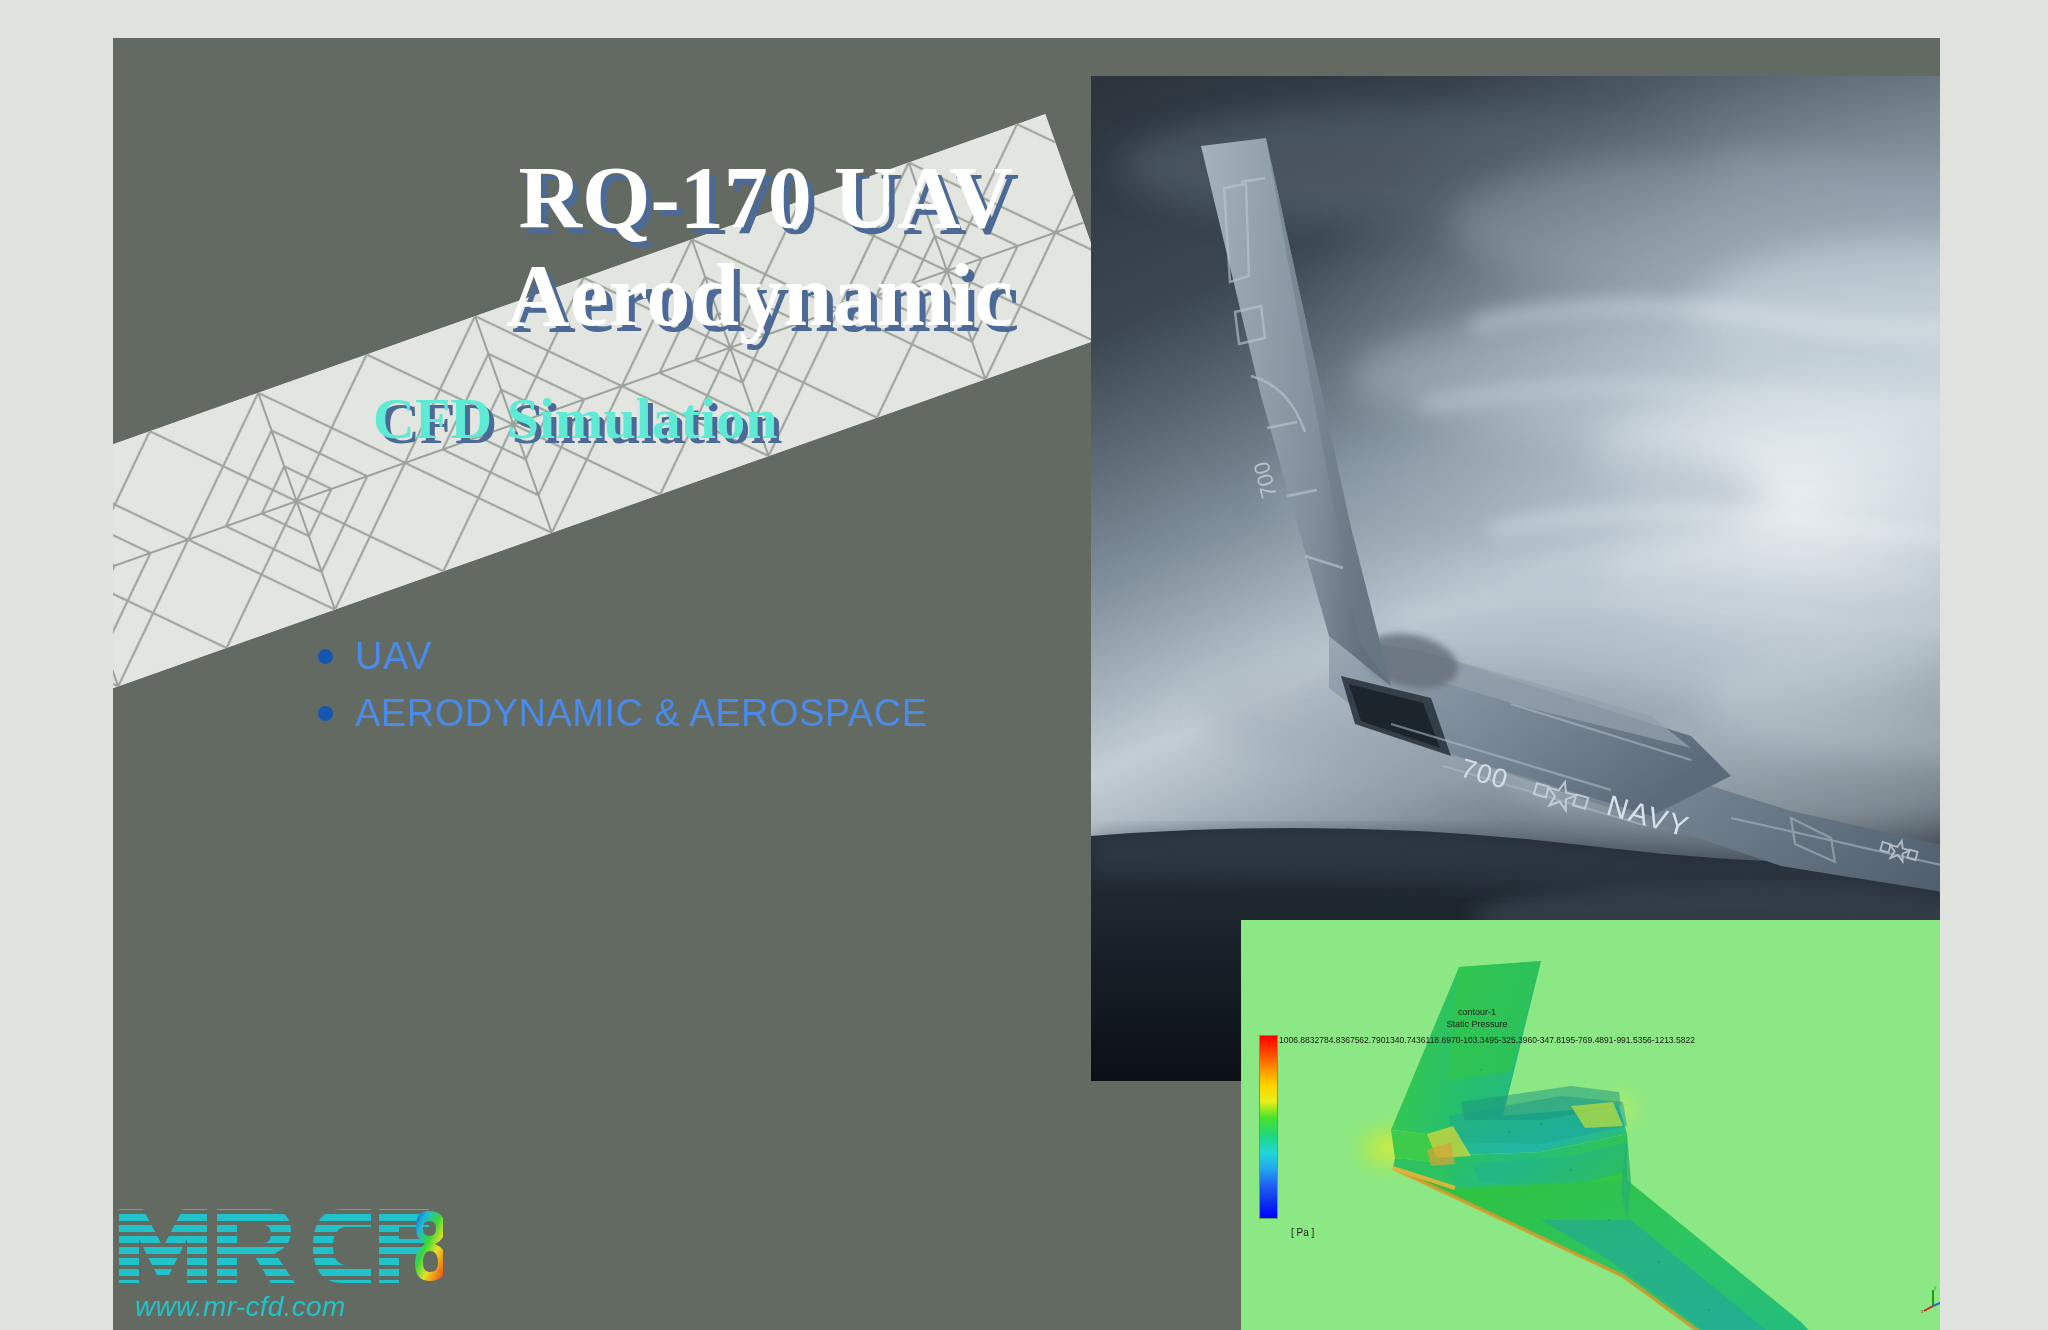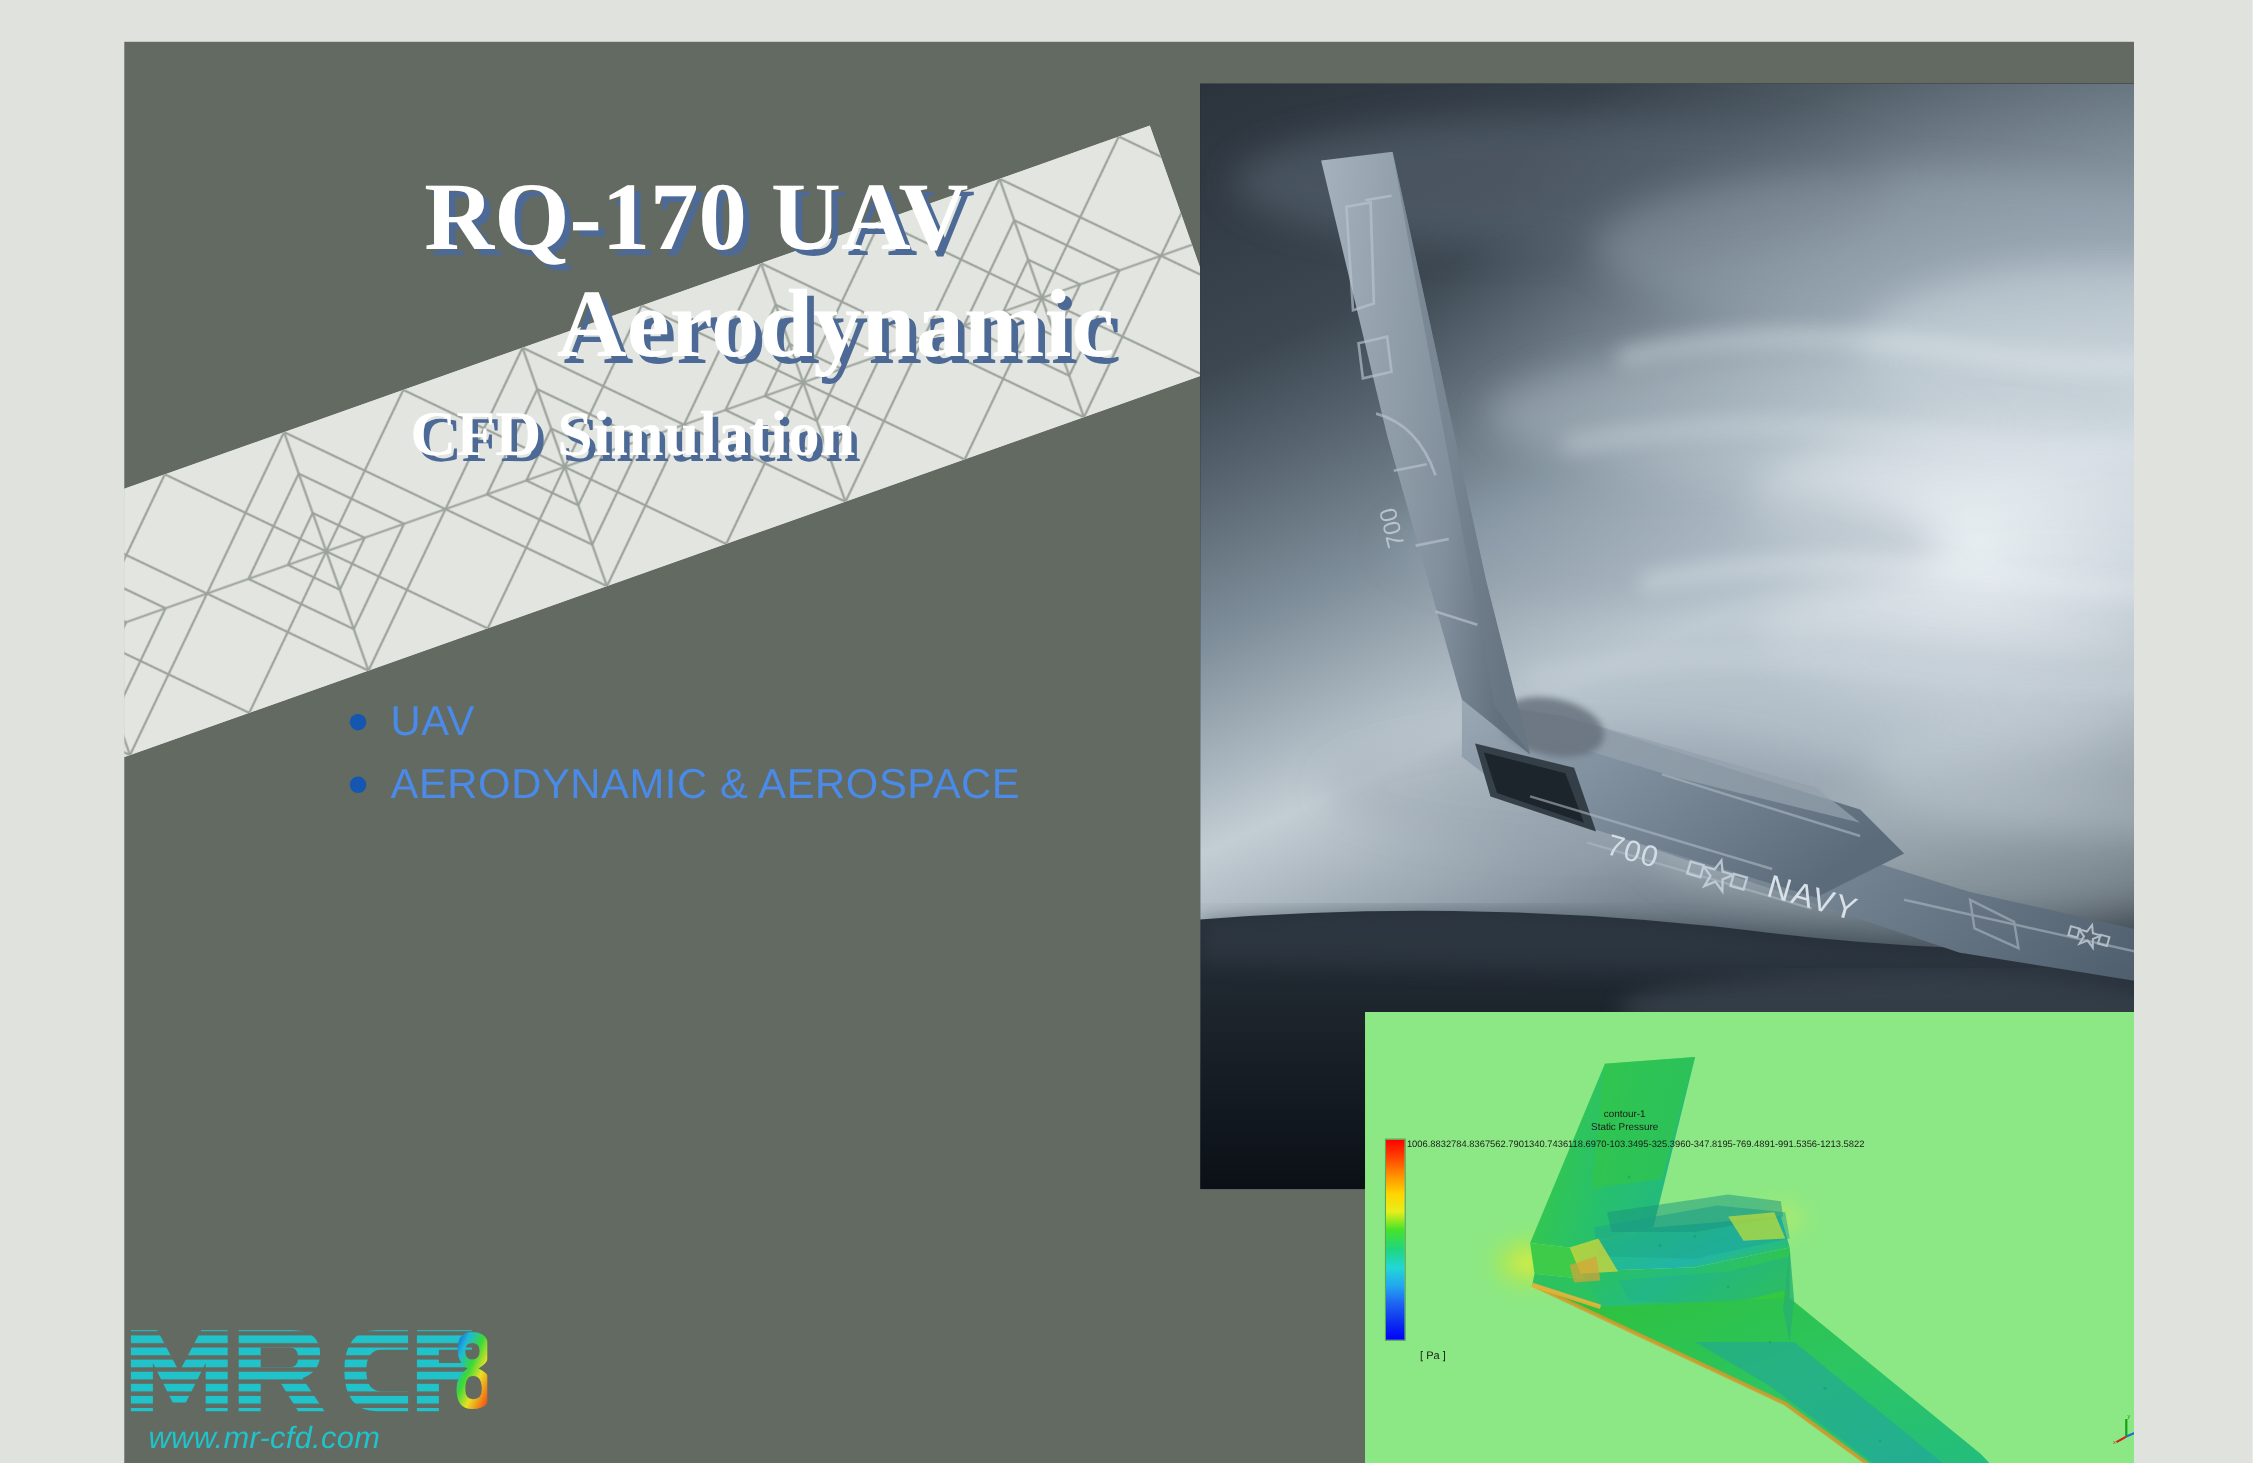--- a/index.html
+++ b/index.html
@@ -62,37 +62,37 @@
   .title-line {
     font-family: "Liberation Serif", serif;
     font-weight: bold;
     color: #ffffff;
     text-shadow: 6px 6px 0 #4d6a96;
     line-height: 1.02;
     white-space: nowrap;
   }
   #title-1 {
     font-size: 88px;
-    text-align: center;
+    text-align: right;
     padding-left: 80px;
   }
   #title-2 {
     font-size: 88px;
     text-align: right;
     padding-left: 170px;
     margin-top: 8px;
   }
   #subtitle-1 {
     font-family: "Liberation Serif", serif;
     font-weight: bold;
-    color: #ffffff;
+    color: #5eead4;
     text-shadow: 5px 5px 0 #4d6a96;
     font-size: 58px;
     padding-left: 200px;
-    margin-top: 20px;
+    margin-top: 44px;
     white-space: nowrap;
   }
   #subtitle-2 {
     font-family: "Liberation Serif", serif;
     font-weight: bold;
     color: #ffffff;
     text-shadow: 5px 5px 0 #4d6a96;
     font-size: 58px;
     padding-left: 95px;
     margin-top: 22px;

